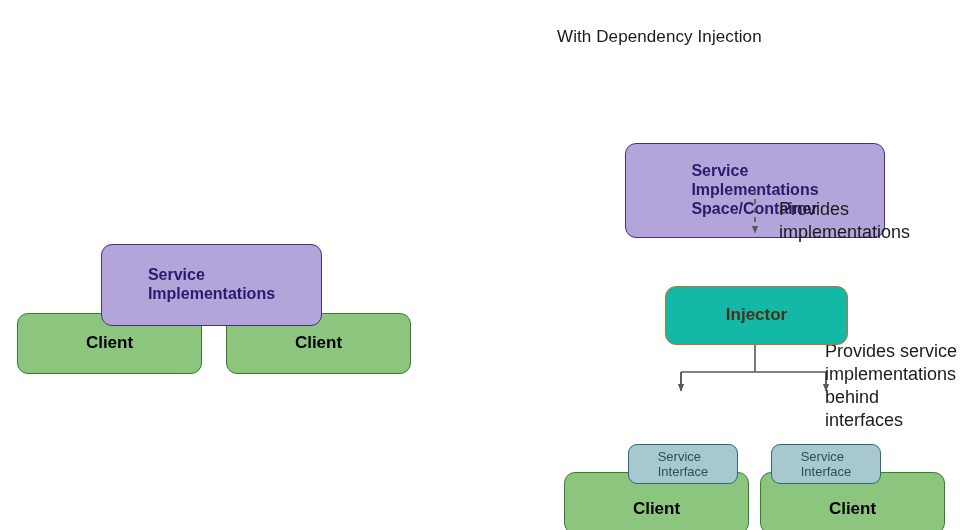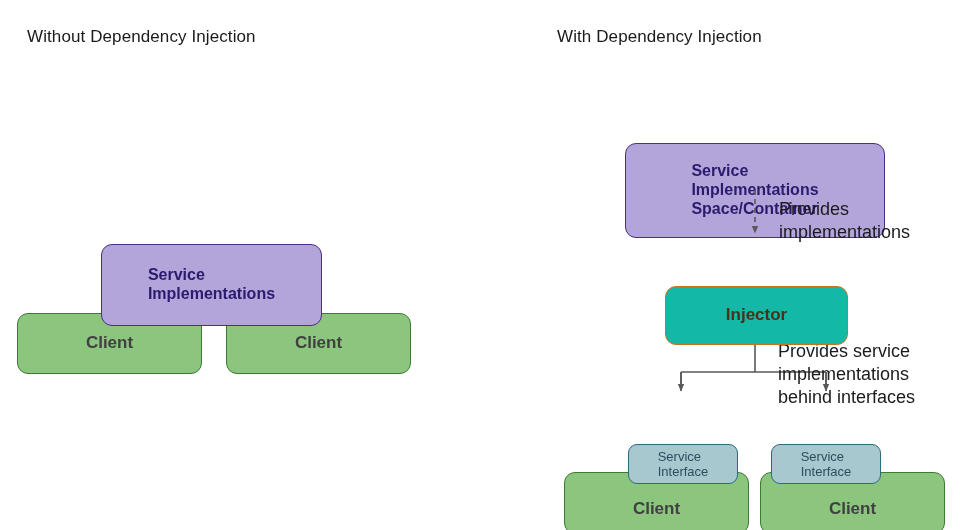--- a/index.html
+++ b/index.html
@@ -43,21 +43,21 @@
   .node-purple {
     background: #b3a4d9;
     border-color: #4a2f86;
     color: #2b1a6e;
     font-weight: bold;
     border-radius: 11px;
   }
   .node-green {
     background: #8cc67e;
     border-color: #3d7a33;
-    color: #404040;
+    color: #000000;
     font-weight: bold;
     border-radius: 11px;
   }
   .node-orange {
     background: #14b8a6;
     border-color: #c4741f;
     color: #4a3018;
     font-weight: bold;
     border-radius: 11px;
   }
@@ -82,21 +82,20 @@
     height: 530px;
     overflow: visible;
     pointer-events: none;
   }
 </style>
 </head>
 <body>
 
 <div class="canvas">
 
-  <div class="title" style="left:27px; top:27px;">Without Dependency Injection</div>
 
   <div class="node node-green" style="left:17px; top:265px; width:185px; height:61px; font-size:17px;">Client</div>
 
   <div class="node node-green" style="left:226px; top:265px; width:185px; height:61px; font-size:17px;">Client</div>
 
   <div class="node node-purple" style="left:101px; top:196px; width:221px; height:82px; font-size:16px; z-index:5;">Service<br>Implementations</div>
 
   <div class="title" style="left:557px; top:27px;">With Dependency Injection</div>
 
   <div class="node node-purple" style="left:625px; top:95px; width:260px; height:95px; font-size:16px;">Service<br>Implementations<br>Space/Container</div>
@@ -112,21 +111,21 @@
 
     <path d="M755,297 L755,372 M681,372 L826,372 M681,372 L681,387 M826,372 L826,387" stroke="#595959" stroke-width="1.6" fill="none"></path>
     <line x1="681" y1="372" x2="681" y2="391" stroke="#595959" stroke-width="1.6" marker-end="url(#arrowhead)"></line>
     <line x1="826" y1="372" x2="826" y2="391" stroke="#595959" stroke-width="1.6" marker-end="url(#arrowhead)"></line>
   </svg>
 
   <div class="edge-label" style="left:779px; top:198px;">Provides<br>implementations</div>
 
   <div class="node node-orange" style="left:665px; top:238px; width:183px; height:59px; font-size:17px; z-index:5;">Injector</div>
 
-  <div class="edge-label" style="left:778px; top:305px;margin-top:35px;">Provides service<br>implementations<br>behind interfaces</div>
+  <div class="edge-label" style="left:825px; top:305px;margin-top:35px;">Provides service<br>implementations<br>behind interfaces</div>
 
   <div class="node node-green" style="left:564px; top:424px; width:185px; height:62px; font-size:17px; align-items:flex-end; padding-bottom:14px;">Client</div>
 
   <div class="node node-green" style="left:760px; top:424px; width:185px; height:62px; font-size:17px; align-items:flex-end; padding-bottom:14px;">Client</div>
 
   <div class="node node-teal" style="left:628px; top:396px; width:110px; height:40px; font-size:13px; z-index:6;">Service<br>Interface</div>
 
   <div class="node node-teal" style="left:771px; top:396px; width:110px; height:40px; font-size:13px; z-index:6;">Service<br>Interface</div>
 
 </div>

